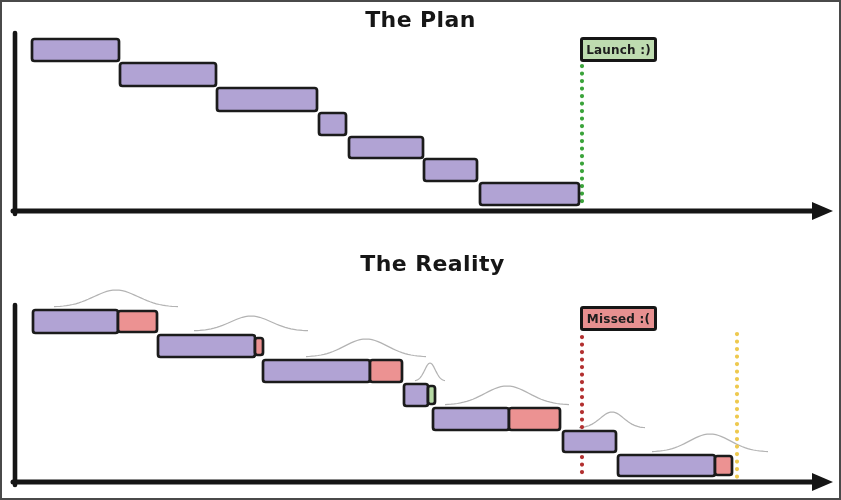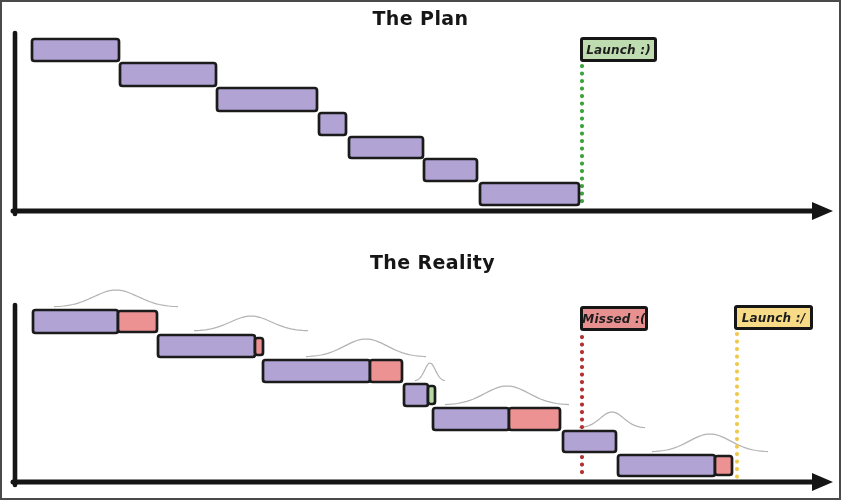--- a/index.html
+++ b/index.html
@@ -4,28 +4,28 @@
 <style>
   html,body{margin:0;padding:0;background:#ffffff;}
   .stage{
     position:relative;width:841px;height:500px;background:#fff;
     font-family:"DejaVu Sans",sans-serif;overflow:hidden;
   }
   .frame{position:absolute;inset:0;border:2px solid #4a4a4a;pointer-events:none;z-index:6;}
   .canvas{position:absolute;left:0;top:0;}
   .chart-title{
     position:absolute;left:0;width:100%;text-align:center;
-    font-size:19px;font-weight:700;color:#161616;letter-spacing:.4px;z-index:2;
+    font-size:22px;font-weight:700;color:#161616;letter-spacing:.4px;z-index:2;
   }
   #title-plan{top:7px;}
   #title-reality{top:251px;margin-left:12px;}
   .marker-label{
     position:absolute;box-sizing:border-box;border:3px solid #161616;border-radius:3px;
     display:flex;align-items:center;justify-content:center;
-    font-style:italic;font-weight:700;font-size:12px;color:#1d1d1d;
+    font-weight:700;font-size:12px;color:#1d1d1d;
     letter-spacing:.2px;z-index:4;white-space:nowrap;
   }
 </style>
 </head>
 <body>
 
 <div class="stage">
   <div class="chart-title" id="title-plan">The Plan</div>
   <div class="chart-title" id="title-reality">The Reality</div>
   <svg class="canvas" width="841" height="500" viewBox="0 0 841 500">
@@ -61,15 +61,14 @@
       <rect x="404" y="384" width="24" height="22" rx="2.5" fill="#b1a3d4" stroke="#1b1b1b" stroke-width="2.7"></rect>
       <rect x="428" y="386" width="7" height="18" rx="2.5" fill="#b6d9a4" stroke="#1b1b1b" stroke-width="2.7"></rect>
       <rect x="433" y="408" width="76" height="22" rx="2.5" fill="#b1a3d4" stroke="#1b1b1b" stroke-width="2.7"></rect>
       <rect x="509" y="408" width="51" height="22" rx="2.5" fill="#ec9292" stroke="#1b1b1b" stroke-width="2.7"></rect>
       <rect x="563" y="431" width="53" height="21" rx="2.5" fill="#b1a3d4" stroke="#1b1b1b" stroke-width="2.7"></rect>
       <rect x="618" y="455" width="97" height="21" rx="2.5" fill="#b1a3d4" stroke="#1b1b1b" stroke-width="2.7"></rect>
       <rect x="715" y="456" width="17" height="19" rx="2.5" fill="#ec9292" stroke="#1b1b1b" stroke-width="2.7"></rect>
     </svg>
   <div class="frame"></div>
 <div class="marker-label" style="left: 580px; top: 37px; width: 77px; height: 25px; background: rgb(190, 220, 176);">Launch :)</div>
-    <div class="marker-label" style="left: 580px; top: 306px; width: 68px; height: 25px; background: rgb(231, 144, 144);">Missed :(</div>
-    <div class="marker-label" style="left: 734px; top: 305px; width: 79px; height: 25px; background: rgb(248, 219, 135);">Launch :/</div>
+    <div class="marker-label" style="left: 580px; top: 306px; width: 77px; height: 25px; background: rgb(231, 144, 144);">Missed :(</div>
   </div>
 
 </body></html>

